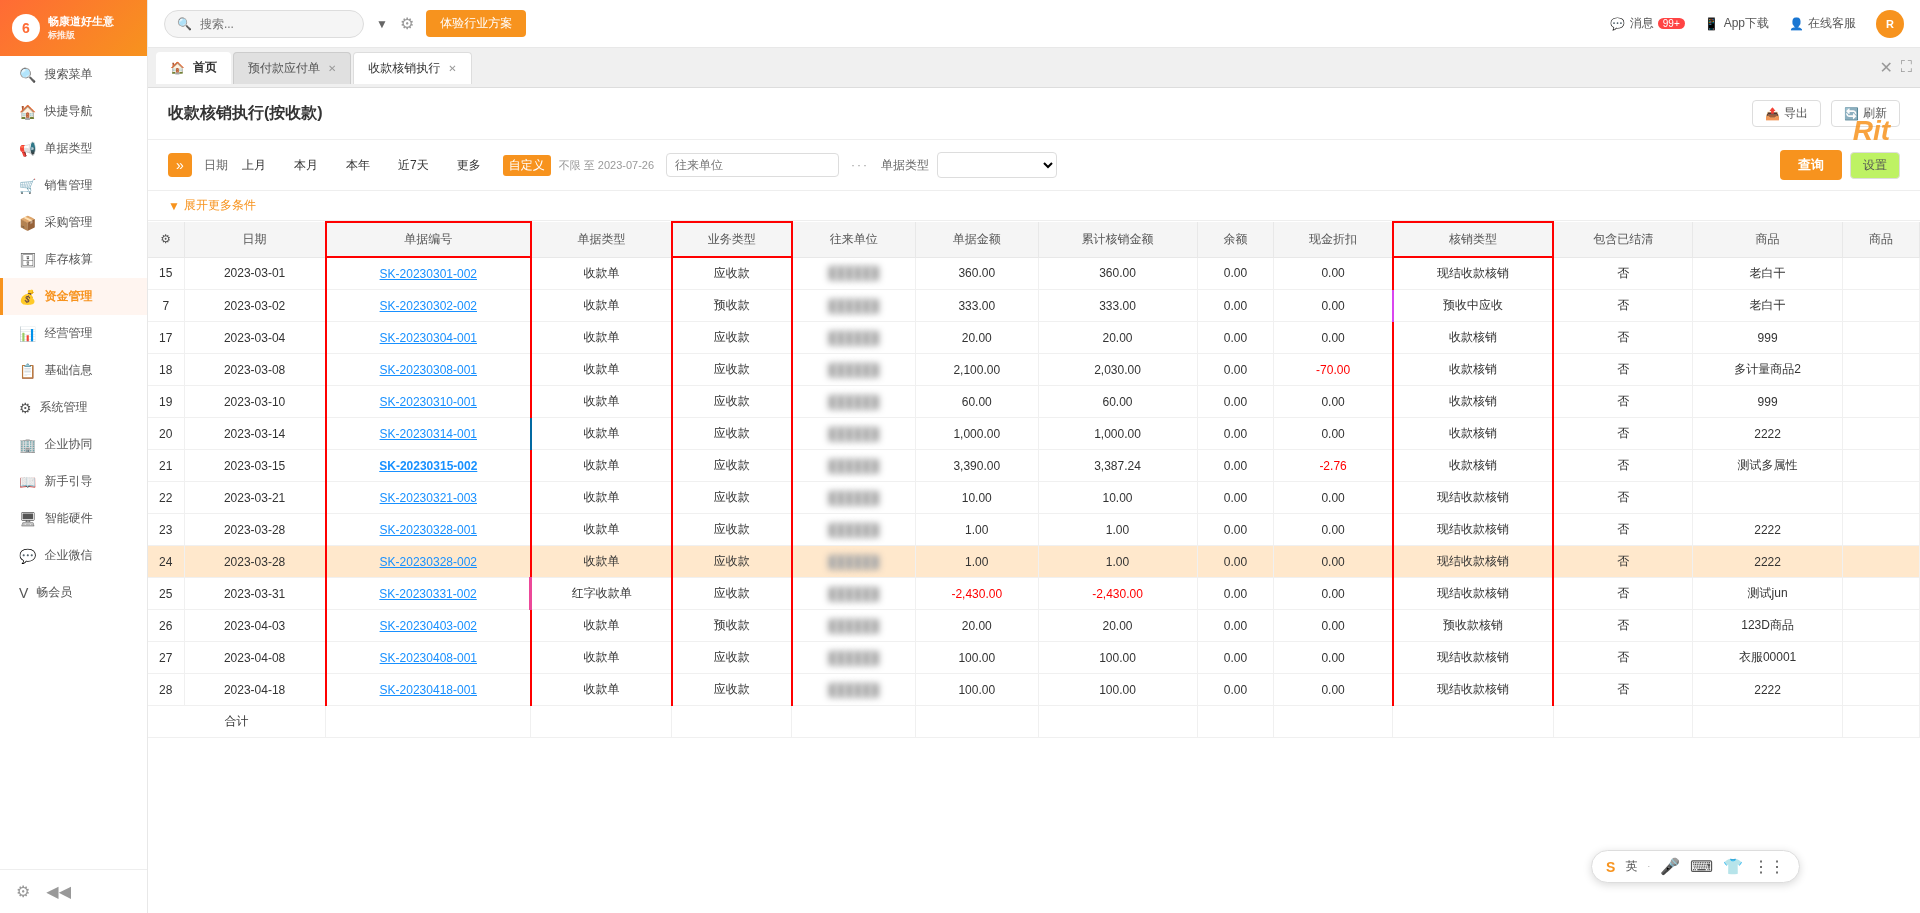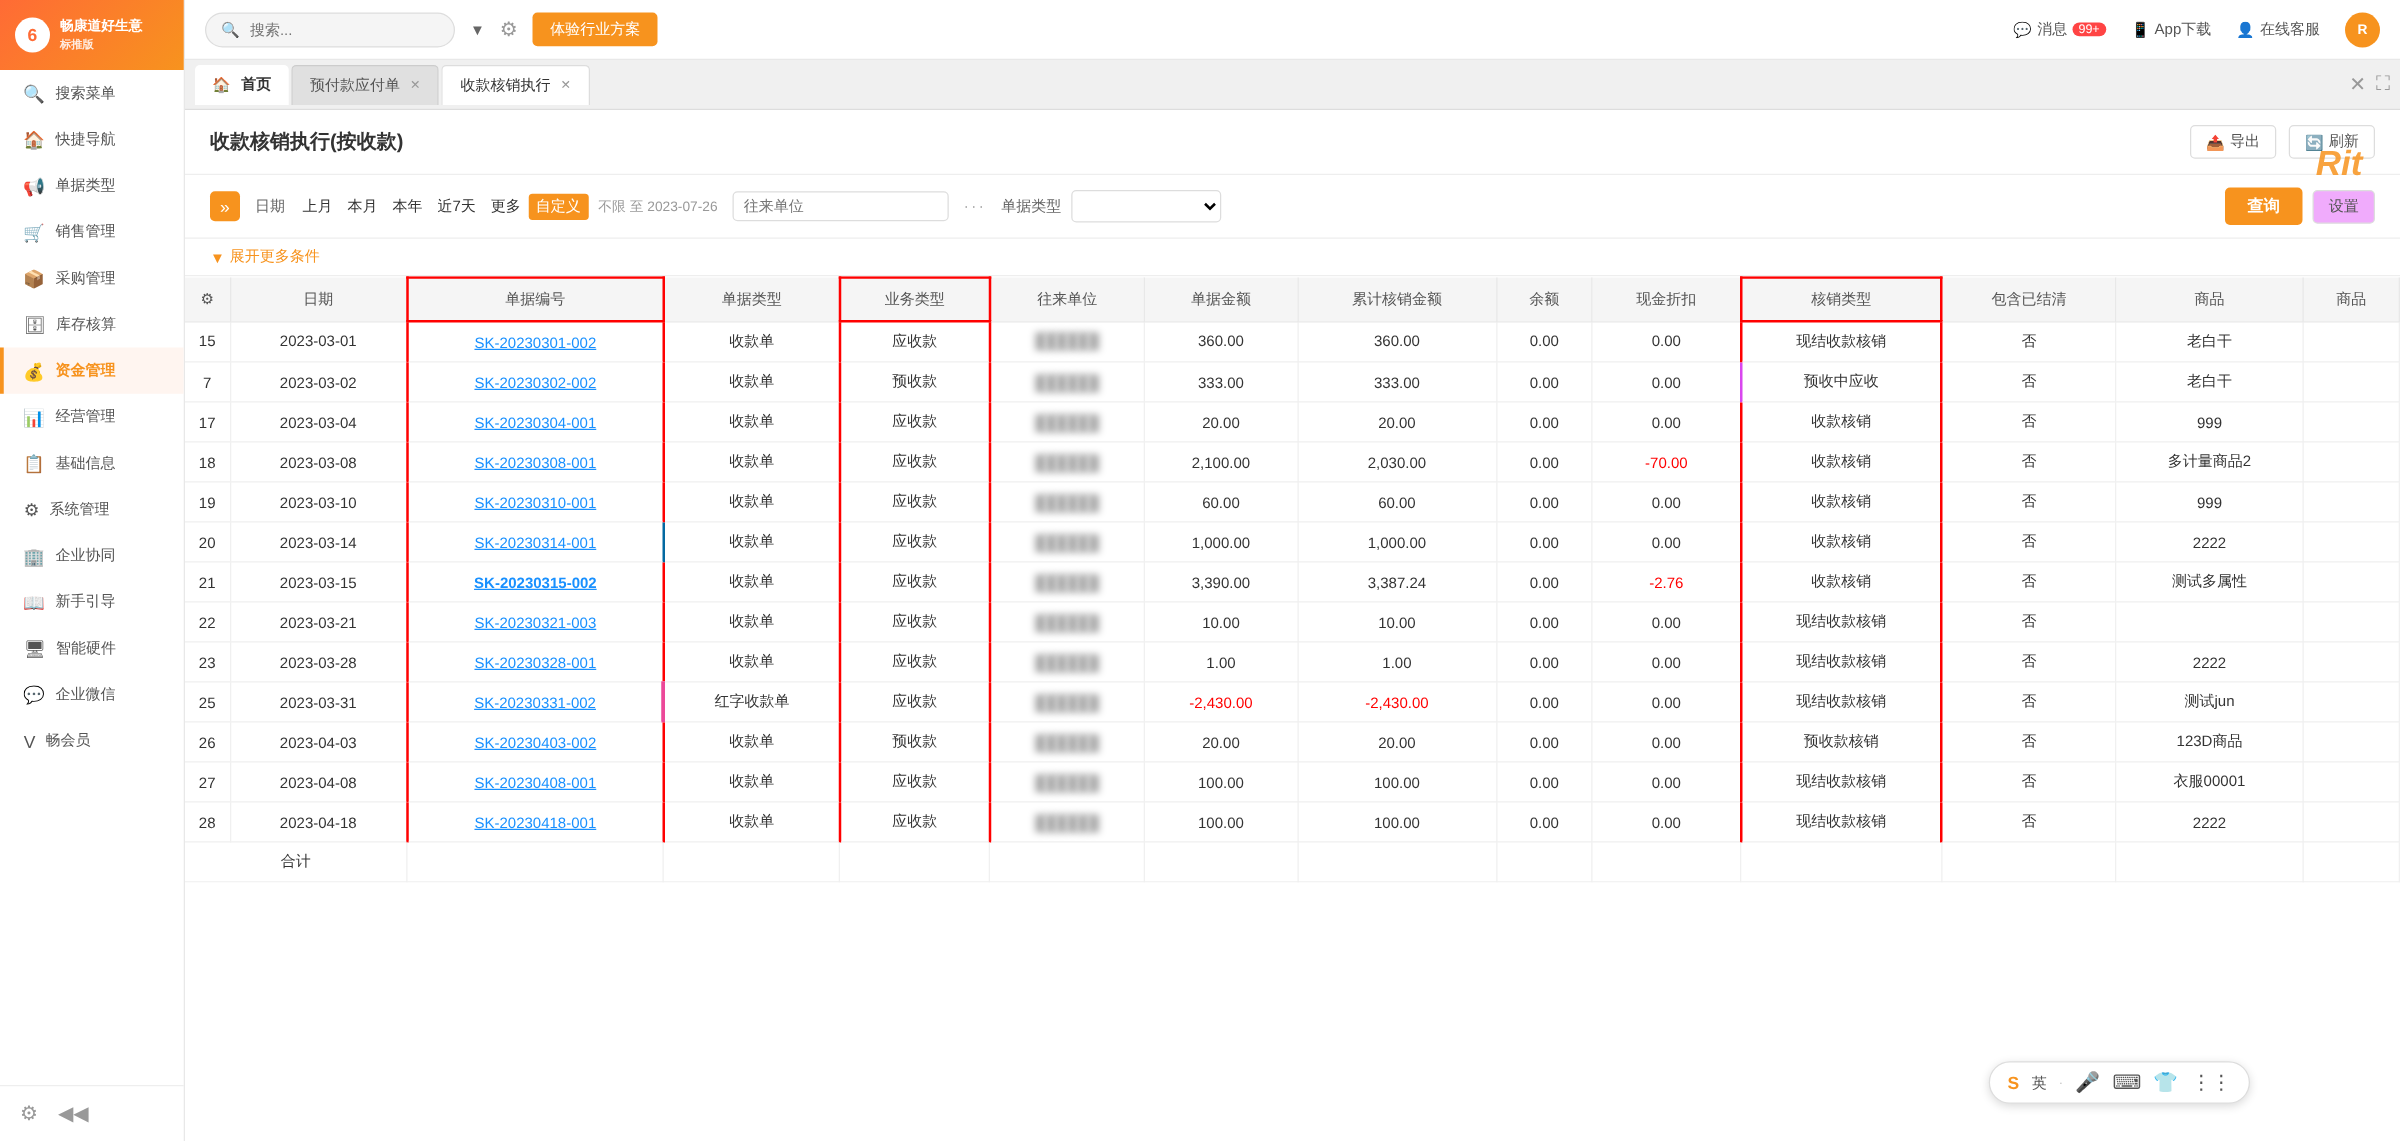--- a/index.html
+++ b/index.html
@@ -240,21 +240,21 @@
       align-items: center;
       justify-content: center;
     }
     .filter-row {
       display: flex;
       align-items: center;
       gap: 8px;
       flex-wrap: wrap;
     }
     .filter-label { color: #666; font-size: 12px; white-space: nowrap; }
-    .filter-dates { display: flex; align-items: center; gap: 0; }
+    .filter-dates { display: flex; align-items: center; gap: 16px; }
     .filter-date-btn {
       border: none;
       background: transparent;
       color: #333;
       cursor: pointer;
       font-size: 12px;
       padding: 2px 6px;
     }
     .filter-date-custom {
       background: #f7931e;
@@ -289,21 +289,21 @@
       background: #f7931e;
       color: #fff;
       border: none;
       border-radius: 4px;
       padding: 6px 18px;
       cursor: pointer;
       font-size: 13px;
       font-weight: bold;
     }
     .btn-settings {
-      background: #f0abfc;
+      background: #bef264;
       color: #555;
       border: 1px solid #ddd;
       border-radius: 4px;
       padding: 4px 12px;
       cursor: pointer;
       font-size: 12px;
     }
     .filter-expand-btn {
       color: #f7931e;
       cursor: pointer;
@@ -730,20 +730,36 @@
       <td class="blurred-cell" style="color:transparent;text-shadow:0 0 6px #aaa;">██████</td>
       <td class="">1.00</td>
       <td class="">1.00</td>
       <td>0.00</td>
       <td class="">0.00</td>
       <td style="border-left:2px solid red;border-right:2px solid red;">现结收款核销</td>
       <td>否</td>
       <td>2222</td>
       <td></td>
     </tr>
+            <tr class="highlighted">
+      <td>24</td>
+      <td>2023-03-28</td>
+      <td class="link" style="border-left:2px solid red;border-right:2px solid red;">SK-20230328-002</td>
+      <td>收款单</td>
+      <td style="border-left:2px solid red;border-right:2px solid red;">应收款</td>
+      <td class="blurred-cell" style="color:transparent;text-shadow:0 0 6px #aaa;">██████</td>
+      <td class="">1.00</td>
+      <td class="">1.00</td>
+      <td>0.00</td>
+      <td class="">0.00</td>
+      <td style="border-left:2px solid red;border-right:2px solid red;">现结收款核销</td>
+      <td>否</td>
+      <td>2222</td>
+      <td></td>
+    </tr>
             <tr>
       <td>25</td>
       <td>2023-03-31</td>
       <td class="link" style="border-left:2px solid red;border-right:3px solid #ec4899;">SK-20230331-002</td>
       <td>红字收款单</td>
       <td style="border-left:2px solid red;border-right:2px solid red;">应收款</td>
       <td class="blurred-cell" style="color:transparent;text-shadow:0 0 6px #aaa;">██████</td>
       <td class="negative">-2,430.00</td>
       <td class="negative">-2,430.00</td>
       <td>0.00</td>

